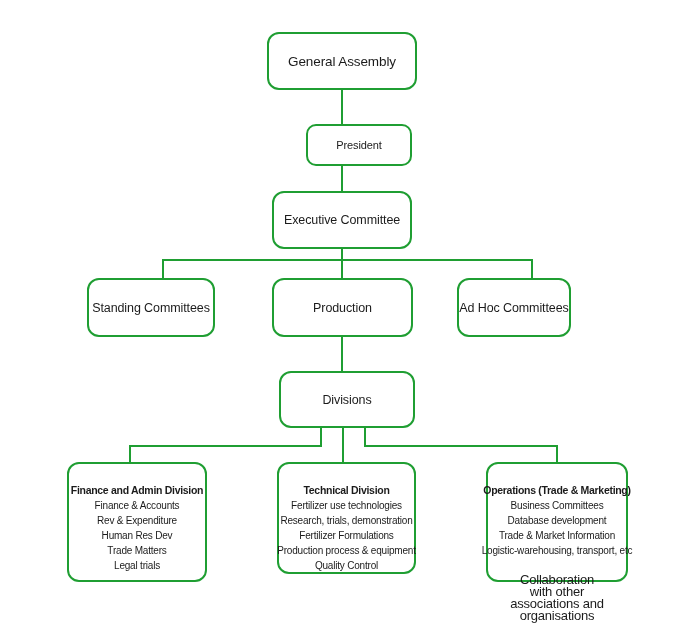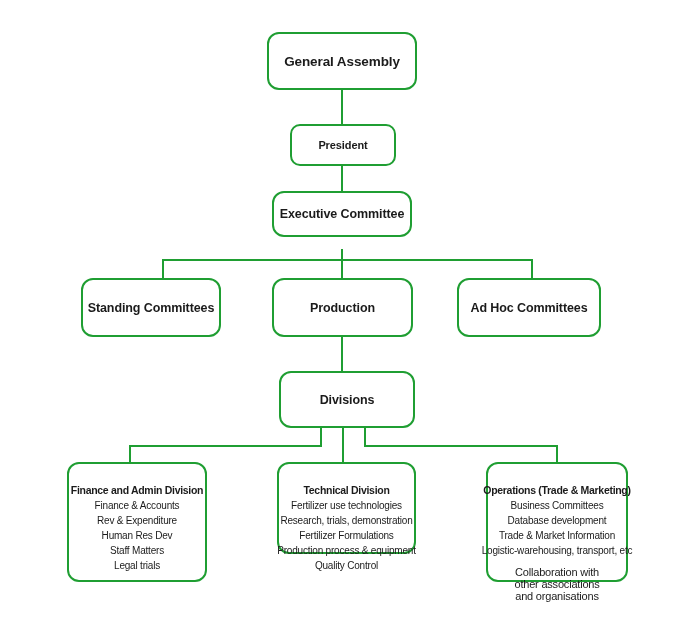--- a/index.html
+++ b/index.html
@@ -28,26 +28,26 @@
     position: absolute;
     background: var(--bg);
     border: 2px solid var(--line);
     border-radius: 12px;
     display: flex;
     align-items: center;
     justify-content: center;
     text-align: center;
   }
   .node .label {
-    font-weight: 700;
+    font-weight: 400;
     font-size: 12.5px;
     letter-spacing: -0.1px;
   }
   .node.top .label { font-size: 13.5px; }
-  .node.small { border-radius: 10px; }
+  .node.small { border-radius: 10px; margin-left: 16px; }
   .node.small .label { font-size: 11px; }
   .node.list {
     flex-direction: column;
     justify-content: flex-start;
     padding-top: 19px;
     border-radius: 12px;
   }
   .list-title {
     font-weight: 700;
     font-size: 10.5px;
@@ -57,23 +57,23 @@
   }
   .node-item {
     font-size: 10px;
     line-height: 15px;
     white-space: nowrap;
     letter-spacing: -0.2px;
   }
   .node-item.wrap {
     white-space: normal;
     line-height: 12px;
-    margin-top: 8px;
+    margin-top: 16px;
     padding: 0 20px;
-    font-size: 11px;
+    font-size: 13px;
   }
 </style>
 </head>
 <body>
 
 <div class="canvas">
 
   <div class="line" style="left:341px; top:90px;  width:2px;   height:34px"></div>
   <div class="line" style="left:341px; top:166px; width:2px;   height:25px"></div>
   <div class="line" style="left:341px; top:249px; width:2px;   height:12px"></div>
@@ -91,48 +91,48 @@
   <div class="line" style="left:556px; top:445px; width:2px;   height:17px"></div>
 
   <div class="node top" style="left:267px; top:32px; width:150px; height:58px">
     <span class="label">General Assembly</span>
   </div>
 
   <div class="node small" style="left:290px; top:124px; width:106px; height:42px">
     <span class="label">President</span>
   </div>
 
-  <div class="node" style="left:272px; top:191px; width:140px; height:46px">
+  <div class="node" style="left:272px; top:191px; width:140px; height:58px">
     <span class="label">Executive Committee</span>
   </div>
 
-  <div class="node" style="left:81px; top:278px; width:140px; height:59px">
+  <div class="node" style="left:87px; top:278px; width:128px; height:59px">
     <span class="label">Standing Committees</span>
   </div>
   <div class="node" style="left:272px; top:278px; width:141px; height:59px">
     <span class="label">Production</span>
   </div>
-  <div class="node" style="left:457px; top:278px; width:144px; height:59px">
+  <div class="node" style="left:457px; top:278px; width:114px; height:59px">
     <span class="label">Ad Hoc Committees</span>
   </div>
 
   <div class="node" style="left:279px; top:371px; width:136px; height:57px">
     <span class="label">Divisions</span>
   </div>
 
   <div class="node list" style="left:67px; top:462px; width:140px; height:120px">
     <div class="list-title">Finance and Admin Division</div>
     <div class="node-item">Finance &amp; Accounts</div>
     <div class="node-item">Rev &amp; Expenditure</div>
     <div class="node-item">Human Res Dev</div>
-    <div class="node-item">Staff Matters</div>
+    <div class="node-item">Trade Matters</div>
     <div class="node-item">Legal trials</div>
   </div>
 
-  <div class="node list" style="left:277px; top:462px; width:139px; height:92px">
+  <div class="node list" style="left:277px; top:462px; width:139px; height:112px">
     <div class="list-title">Technical Division</div>
     <div class="node-item">Fertilizer use technologies</div>
     <div class="node-item">Research, trials, demonstration</div>
     <div class="node-item">Fertilizer Formulations</div>
     <div class="node-item">Production process &amp; equipment</div>
     <div class="node-item">Quality Control</div>
   </div>
 
   <div class="node list" style="left:486px; top:462px; width:142px; height:120px">
     <div class="list-title">Operations (Trade &amp; Marketing)</div>

